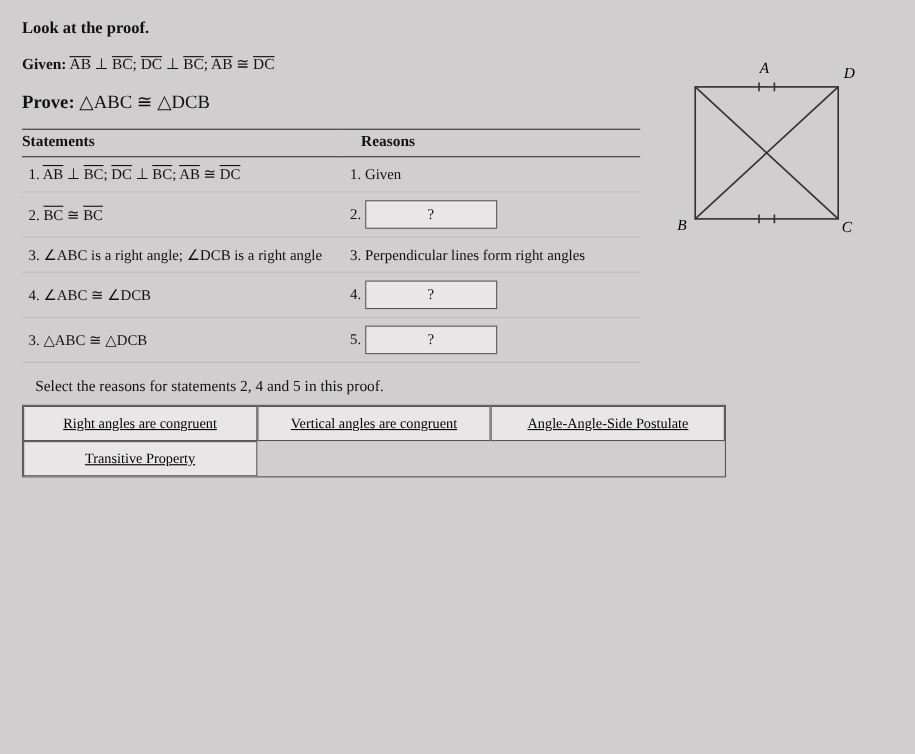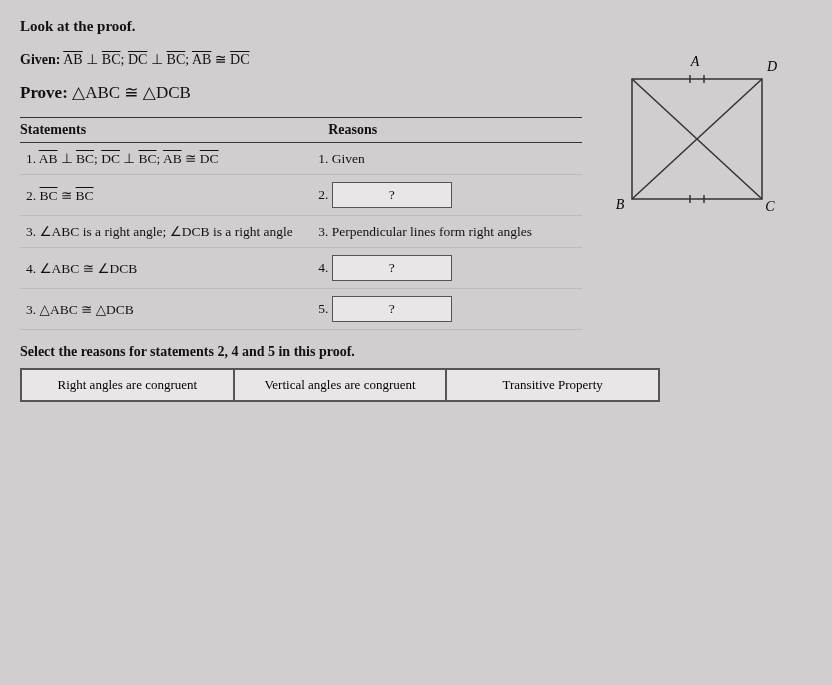--- a/index.html
+++ b/index.html
@@ -86,39 +86,41 @@
       min-height: 24px;
     }
     .reason-plain {
       font-size: 13.5px;
     }
     .overline {
       text-decoration: overline;
     }
     .select-label {
       font-size: 14px;
-      font-weight: bold;
+      font-weight: normal;
       margin-top: 14px;
       margin-bottom: 8px;
+      margin-left: 12px;
     }
     .buttons-grid {
       display: grid;
       grid-template-columns: repeat(3, 1fr);
       gap: 0;
       border: 1px solid #555;
       max-width: 640px;
     }
     .btn-option {
       border: 1px solid #555;
       background: #e8e6e6;
       padding: 7px 10px;
       text-align: center;
       font-size: 13px;
       font-family: 'Times New Roman', Times, serif;
       cursor: pointer;
+      text-decoration: underline;
     }
     svg text {
       font-family: 'Times New Roman', Times, serif;
     }
   </style>
 </head>
 <body>
 
 <div class="page-title">Look at the proof.</div>
 
@@ -213,14 +215,15 @@
       <text x="168" y="162" font-size="14" text-anchor="middle" font-style="italic">C</text>
     </svg>
   </div>
 </div>
 
 <div class="select-label">Select the reasons for statements 2, 4 and 5 in this proof.</div>
 
 <div class="buttons-grid">
   <button class="btn-option">Right angles are congruent</button>
   <button class="btn-option">Vertical angles are congruent</button>
+  <button class="btn-option">Angle-Angle-Side Postulate</button>
   <button class="btn-option">Transitive Property</button>
 </div>
 
 </body></html>

